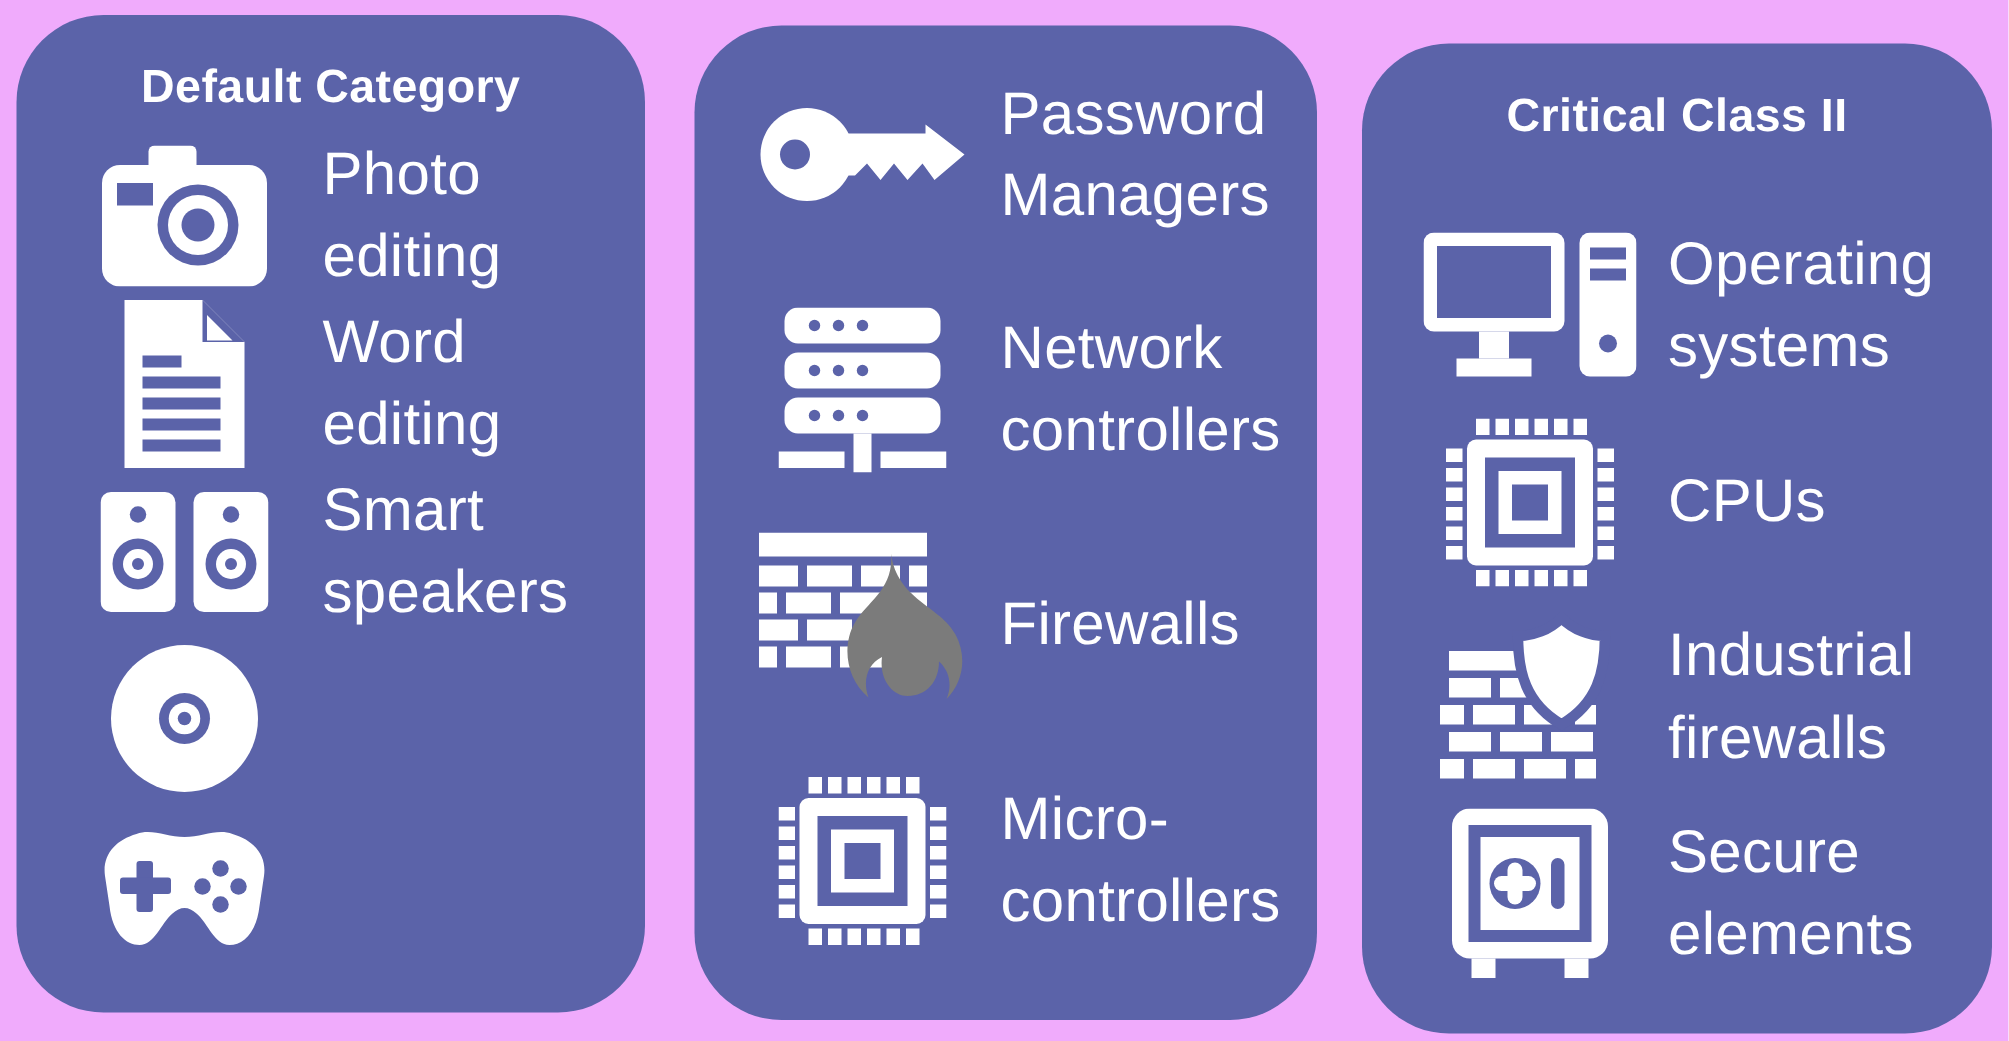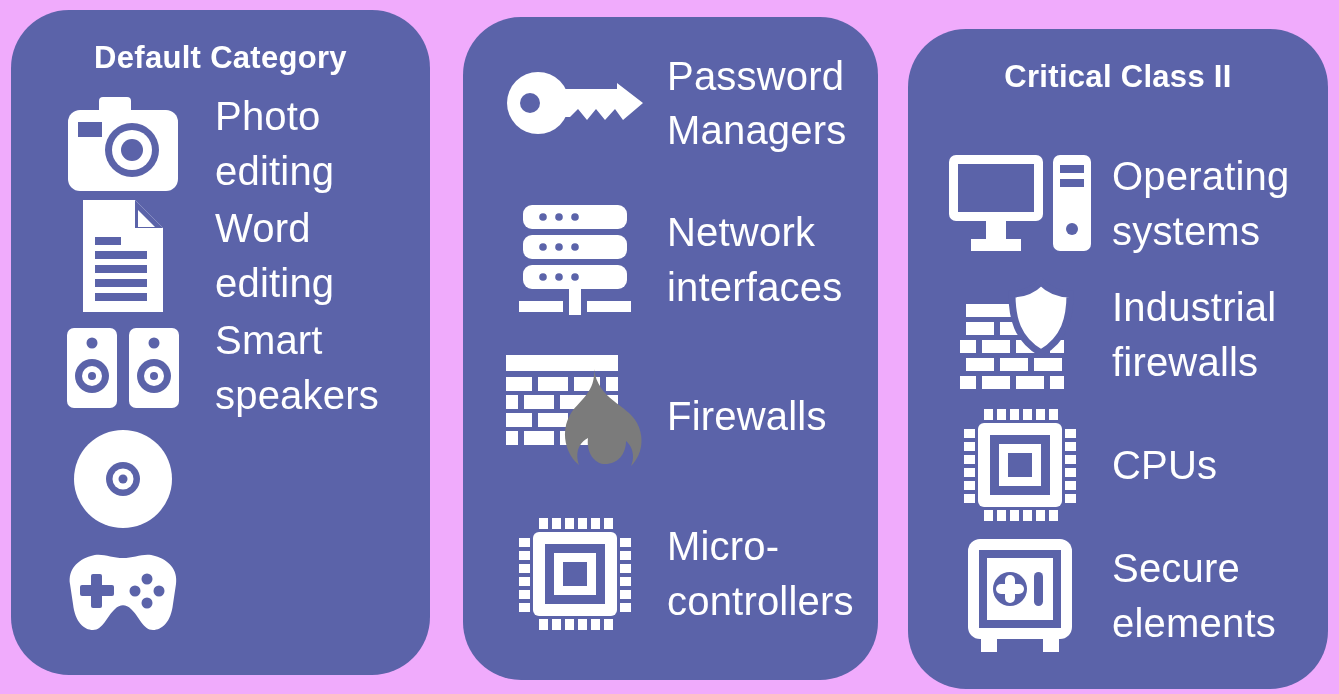--- a/index.html
+++ b/index.html
@@ -172,21 +172,21 @@
               <circle cx="56" cy="42" r="3.8" fill="#5B63A9"></circle>
     <circle cx="24" cy="72" r="3.8" fill="#5B63A9"></circle>
               <circle cx="40" cy="72" r="3.8" fill="#5B63A9"></circle>
               <circle cx="56" cy="72" r="3.8" fill="#5B63A9"></circle>
     <rect x="50" y="84" width="12" height="26" fill="#fff"></rect>
     <rect x="0" y="96" width="44" height="11" fill="#fff"></rect>
     <rect x="68" y="96" width="44" height="11" fill="#fff"></rect>
   </svg>
           </span>
     <span class="label">Network
-interfaces</span>
+controllers</span>
   </div>
 
   <div class="item">
     <span class="icon-box">
             <svg width="138" height="124" viewBox="0 0 138 124">
     <rect x="0" y="0" width="112" height="16" fill="#fff"></rect>
     <rect x="0" y="22" width="26" height="14" fill="#fff"></rect>
               <rect x="32" y="22" width="30" height="14" fill="#fff"></rect>
               <rect x="68" y="22" width="26" height="14" fill="#fff"></rect>
               <rect x="100" y="22" width="12" height="14" fill="#fff"></rect>
@@ -264,45 +264,20 @@
     <rect x="111" y="24" width="24" height="8" fill="#5B63A9"></rect>
     <circle cx="123" cy="74" r="6" fill="#5B63A9"></circle>
   </svg>
           </span>
     <span class="label">Operating
 systems</span>
   </div>
 
   <div class="item">
     <span class="icon-box">
-            <svg width="120" height="114" viewBox="0 0 120 114">
-    <rect x="6" y="26" width="60" height="13" fill="#fff"></rect>
-    <rect x="6" y="44" width="28" height="13" fill="#fff"></rect>
-              <rect x="40" y="44" width="28" height="13" fill="#fff"></rect>
-              <rect x="74" y="44" width="28" height="13" fill="#fff"></rect>
-    <rect x="0" y="62" width="16" height="13" fill="#fff"></rect>
-              <rect x="22" y="62" width="28" height="13" fill="#fff"></rect>
-              <rect x="56" y="62" width="28" height="13" fill="#fff"></rect>
-              <rect x="90" y="62" width="14" height="13" fill="#fff"></rect>
-    <rect x="6" y="80" width="28" height="13" fill="#fff"></rect>
-              <rect x="40" y="80" width="28" height="13" fill="#fff"></rect>
-              <rect x="74" y="80" width="28" height="13" fill="#fff"></rect>
-    <rect x="0" y="98" width="16" height="13" fill="#fff"></rect>
-              <rect x="22" y="98" width="28" height="13" fill="#fff"></rect>
-              <rect x="56" y="98" width="28" height="13" fill="#fff"></rect>
-              <rect x="90" y="98" width="14" height="13" fill="#fff"></rect>
-    <path d="M81,4 C89,12 100,16 110,16 C110,40 105,61 81,75 C57,61 52,40 52,16 C62,16 73,12 81,4 Z" fill="#fff" stroke="#5B63A9" stroke-width="7"></path>
-  </svg>
-          </span>
-    <span class="label">Industrial
-firewalls</span>
-  </div>
-
-  <div class="item">
-    <span class="icon-box">
             <svg width="112" height="112" viewBox="0 0 112 112">
     <rect x="14" y="14" width="84" height="84" rx="6" fill="#fff"></rect>
     <rect x="26" y="26" width="60" height="60" fill="#5B63A9"></rect>
     <rect x="35" y="35" width="42" height="42" fill="#fff"></rect>
     <rect x="44" y="44" width="24" height="24" fill="#5B63A9"></rect>
     <g fill="#fff">
       <rect x="20" y="0" width="9" height="11"></rect>
                 <rect x="33" y="0" width="9" height="11"></rect>
                 <rect x="46" y="0" width="9" height="11"></rect>
                 <rect x="59" y="0" width="9" height="11"></rect>
@@ -327,20 +302,45 @@
                 <rect x="101" y="72" width="11" height="9"></rect>
                 <rect x="101" y="85" width="11" height="9"></rect>
     </g>
   </svg>
           </span>
     <span class="label">CPUs</span>
   </div>
 
   <div class="item">
     <span class="icon-box">
+            <svg width="120" height="114" viewBox="0 0 120 114">
+    <rect x="6" y="26" width="60" height="13" fill="#fff"></rect>
+    <rect x="6" y="44" width="28" height="13" fill="#fff"></rect>
+              <rect x="40" y="44" width="28" height="13" fill="#fff"></rect>
+              <rect x="74" y="44" width="28" height="13" fill="#fff"></rect>
+    <rect x="0" y="62" width="16" height="13" fill="#fff"></rect>
+              <rect x="22" y="62" width="28" height="13" fill="#fff"></rect>
+              <rect x="56" y="62" width="28" height="13" fill="#fff"></rect>
+              <rect x="90" y="62" width="14" height="13" fill="#fff"></rect>
+    <rect x="6" y="80" width="28" height="13" fill="#fff"></rect>
+              <rect x="40" y="80" width="28" height="13" fill="#fff"></rect>
+              <rect x="74" y="80" width="28" height="13" fill="#fff"></rect>
+    <rect x="0" y="98" width="16" height="13" fill="#fff"></rect>
+              <rect x="22" y="98" width="28" height="13" fill="#fff"></rect>
+              <rect x="56" y="98" width="28" height="13" fill="#fff"></rect>
+              <rect x="90" y="98" width="14" height="13" fill="#fff"></rect>
+    <path d="M81,4 C89,12 100,16 110,16 C110,40 105,61 81,75 C57,61 52,40 52,16 C62,16 73,12 81,4 Z" fill="#fff" stroke="#5B63A9" stroke-width="7"></path>
+  </svg>
+          </span>
+    <span class="label">Industrial
+firewalls</span>
+  </div>
+
+  <div class="item">
+    <span class="icon-box">
             <svg width="104" height="113" viewBox="0 0 104 113">
     <rect x="0" y="0" width="104" height="100" rx="12" fill="#fff"></rect>
     <rect x="11" y="11" width="82" height="78" fill="#5B63A9"></rect>
     <rect x="19" y="19" width="66" height="62" fill="#fff"></rect>
     <circle cx="42" cy="50" r="17" fill="#5B63A9"></circle>
     <rect x="37" y="36" width="10" height="28" rx="5" fill="#fff"></rect>
     <rect x="28" y="45" width="28" height="10" rx="5" fill="#fff"></rect>
     <rect x="66" y="33" width="9" height="34" rx="4.5" fill="#5B63A9"></rect>
     <rect x="13" y="100" width="16" height="13" fill="#fff"></rect>
     <rect x="75" y="100" width="16" height="13" fill="#fff"></rect>

